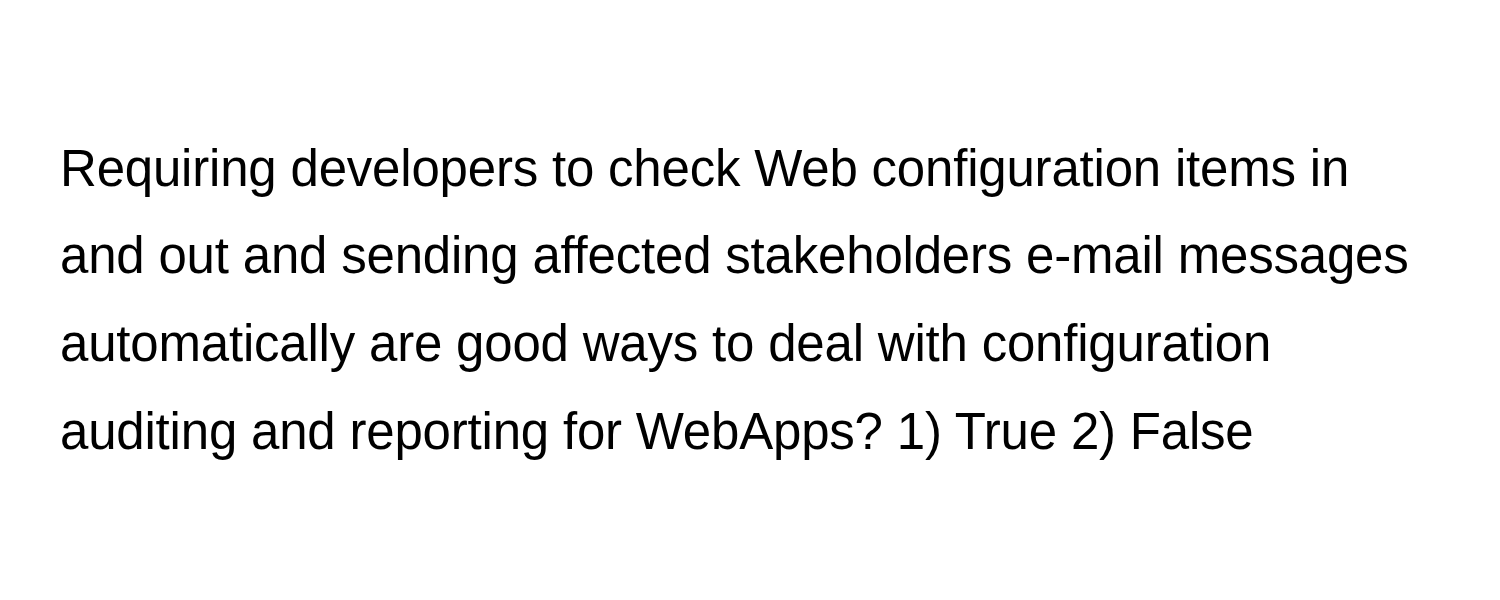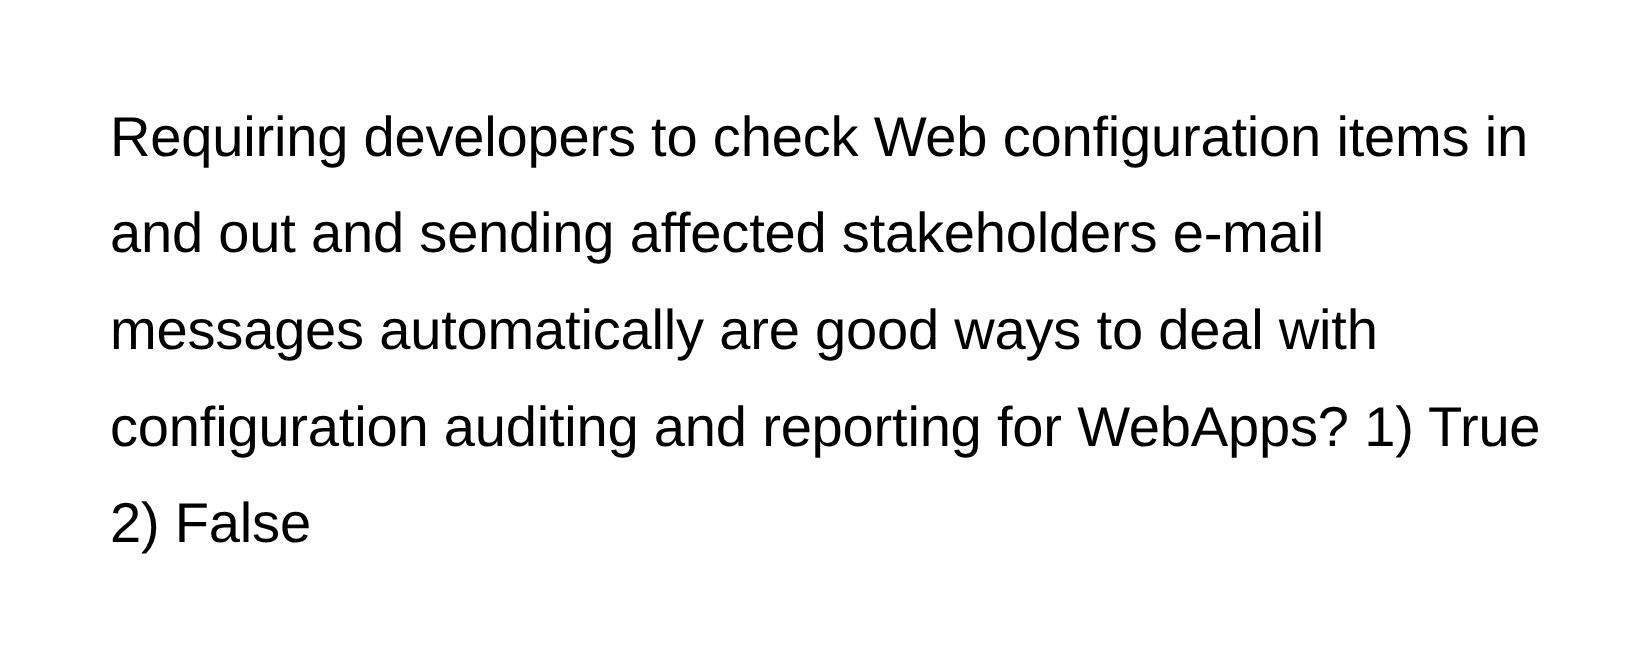--- a/index.html
+++ b/index.html
@@ -15,19 +15,18 @@
       display: flex;
       align-items: center;
       padding: 40px 60px;
     }
     .question-text {
       font-size: 51px;
       line-height: 1.72;
       color: #000000;
       font-weight: 400;
       letter-spacing: -0.2px;
-      margin-left: 40px;
     }
   </style>
 </head>
 <body>
 
 <div class="question-text">Requiring developers to check Web configuration items in and out and sending affected stakeholders e-mail messages automatically are good ways to deal with configuration auditing and reporting for WebApps? 1) True 2) False</div>
 
 </body></html>

